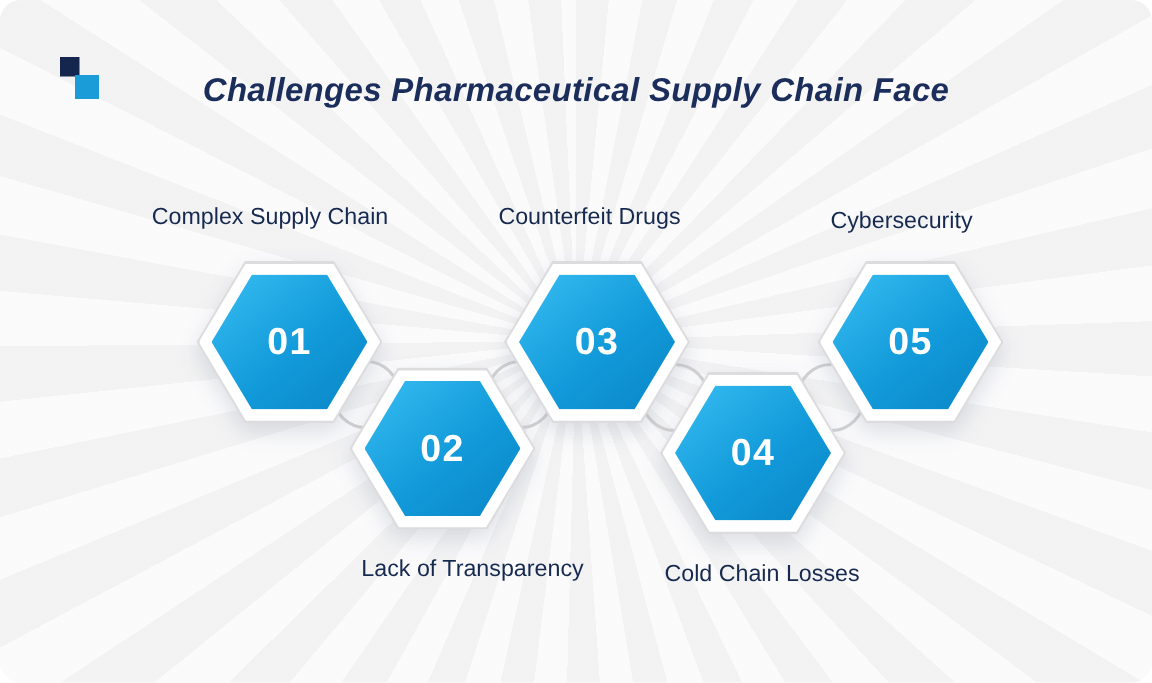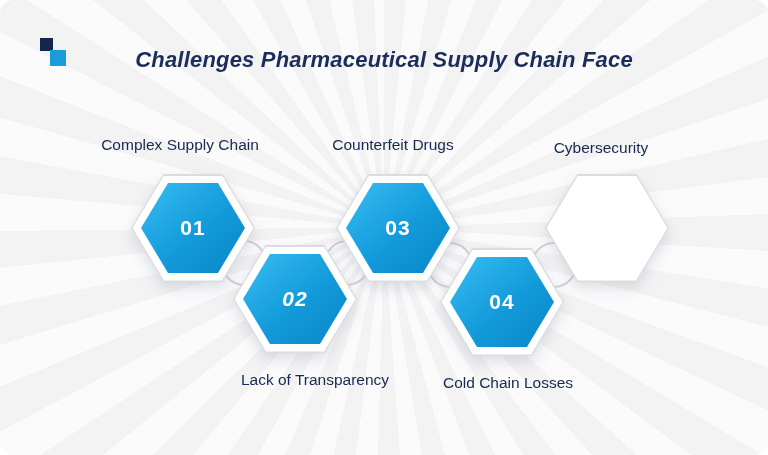--- a/index.html
+++ b/index.html
@@ -97,21 +97,21 @@
     background: linear-gradient(140deg,
       var(--hex-blue-light, #38bef2) 0%,
       var(--hex-blue-mid, #129ada) 55%,
       var(--hex-blue-dark, #0a86c6) 100%);
     display: flex;
     align-items: center;
     justify-content: center;
   }
   .hex-num {
     color: #ffffff;
-    font-size: 21px;
+    font-size: 25px;
     font-weight: 700;
     letter-spacing: 1px;
   }
 </style>
 </head>
 <body>
 
 <div class="canvas">
   <div class="rays"></div>
 
@@ -135,21 +135,21 @@
   <div class="connector" style="left:531px; top:242px;"></div>
 
   <div class="hex-group" style="left:131px; top:174px;">
     <div class="hex hex-outer"></div>
     <div class="hex hex-white"></div>
     <div class="hex hex-blue">
       <span class="hex-num">01</span>
     </div>
   </div>
 
-  <div class="hex-group" style="left:233px; top:245px;font-style:italic;">
+  <div class="hex-group" style="left:233px; top:245px;">
     <div class="hex hex-outer"></div>
     <div class="hex hex-white"></div>
     <div class="hex hex-blue">
       <span class="hex-num">02</span>
     </div>
   </div>
 
   <div class="hex-group" style="left:336px; top:174px;">
     <div class="hex hex-outer"></div>
     <div class="hex hex-white"></div>
@@ -162,14 +162,17 @@
     <div class="hex hex-outer"></div>
     <div class="hex hex-white"></div>
     <div class="hex hex-blue">
       <span class="hex-num">04</span>
     </div>
   </div>
 
   <div class="hex-group" style="left:545px; top:174px;">
     <div class="hex hex-outer"></div>
     <div class="hex hex-white"></div>
+    <div class="hex hex-blue">
+      <span class="hex-num">05</span>
+    </div>
   </div>
 </div>
 
 </body></html>

